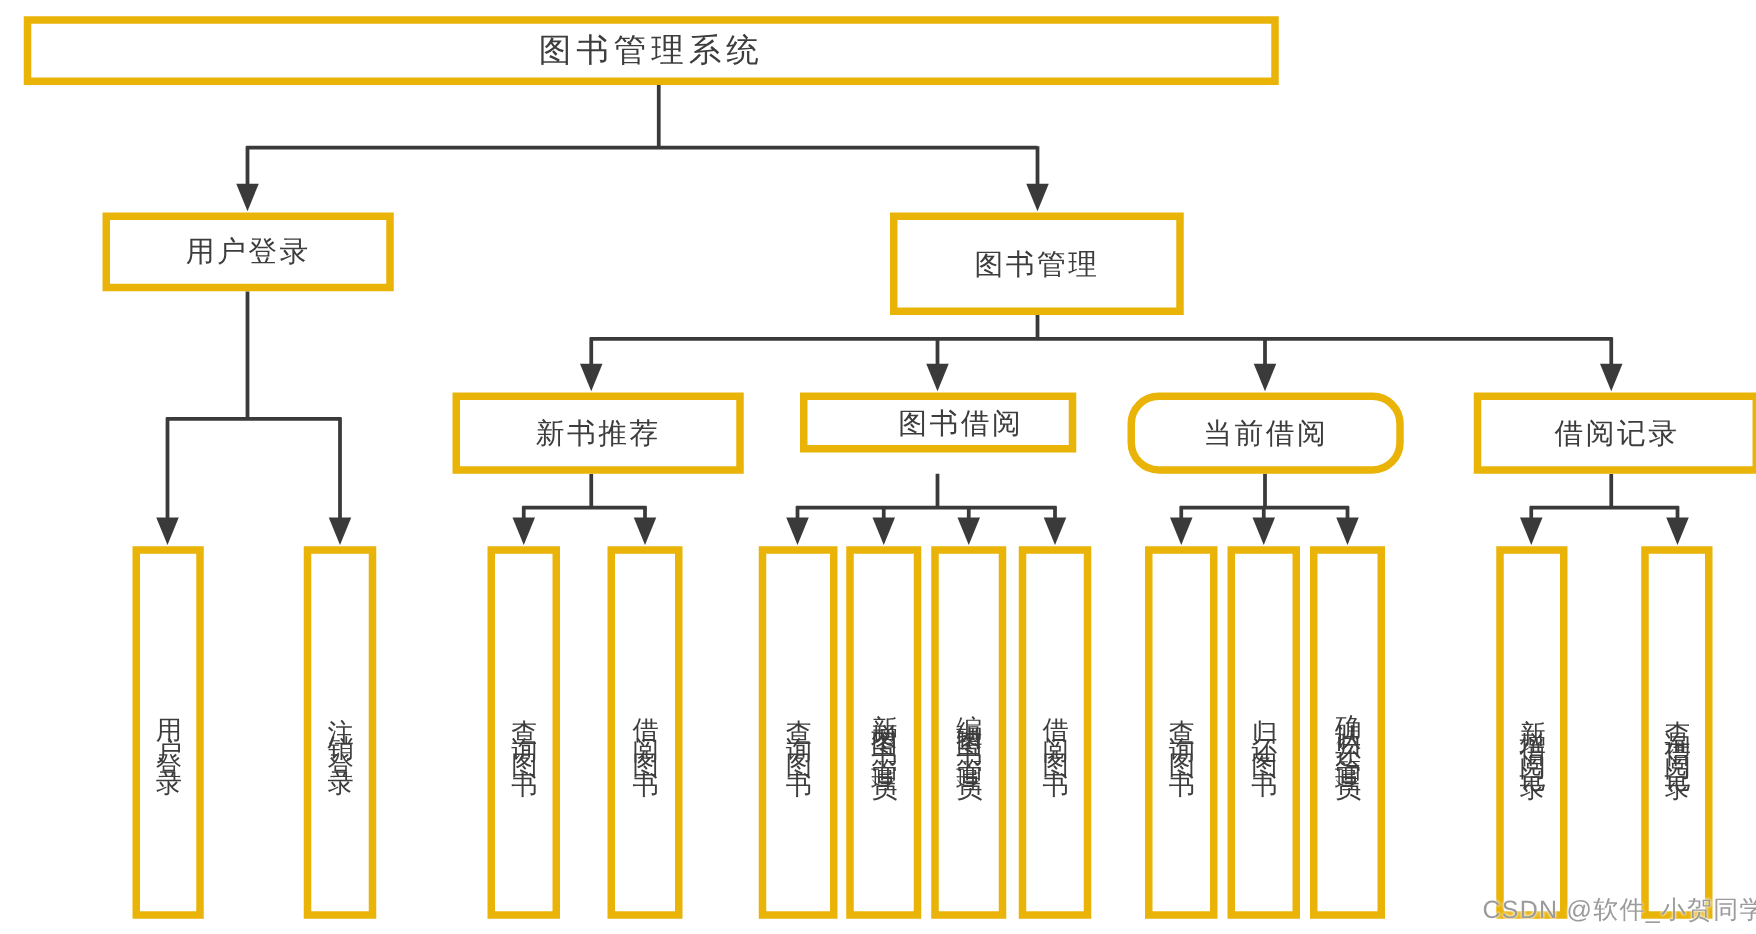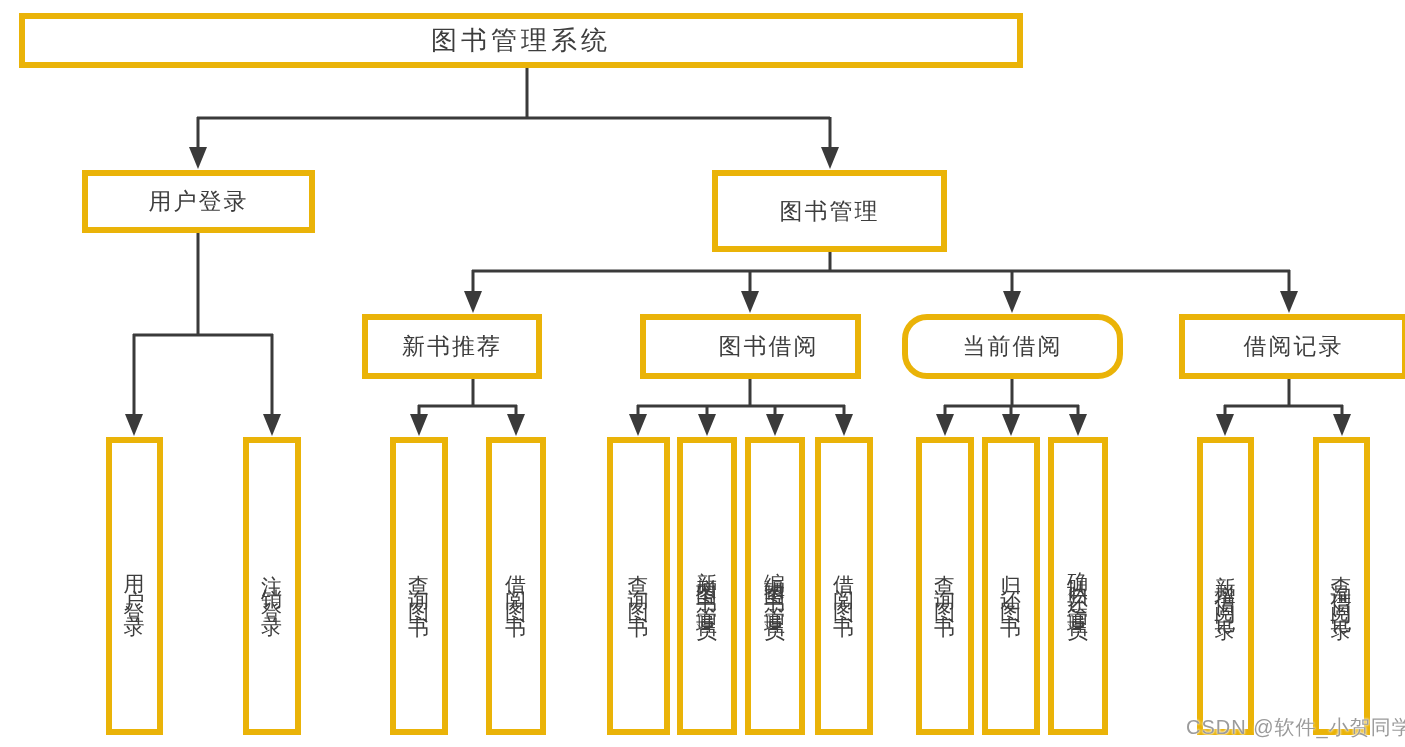--- a/index.html
+++ b/index.html
@@ -98,22 +98,22 @@
       <polygon points="1216,414 1234,414 1225,436"></polygon>
       <polygon points="1333,414 1351,414 1342,436"></polygon>
     </g>
   </svg>
 
   <div class="node h-node root-node" style="left:19px; top:13px; width:1004px; height:55px;">图书管理系统</div>
 
   <div class="node h-node" style="left:82px; top:170px; width:233px; height:63px;">用户登录</div>
   <div class="node h-node" style="left:712px; top:170px; width:235px; height:82px;">图书管理</div>
 
-  <div class="node h-node" style="left:362px; top:314px; width:180px; height:65px;">新书推荐</div>
-  <div class="node h-node" style="left:640px; top:314px; width:221px; height:65px;padding-left:36px;">图书借阅</div>
+  <div class="node h-node" style="left:362px; top:314px; width:233px; height:65px;">新书推荐</div>
+  <div class="node h-node" style="left:640px; top:314px; width:221px; height:48px;padding-left:36px;">图书借阅</div>
   <div class="node h-node" style="left:902px; top:314px; width:221px; height:65px;border-radius:25px;">当前借阅</div>
   <div class="node h-node" style="left:1179px; top:314px; width:229px; height:65px;">借阅记录</div>
 
   <div class="node v-node v-sp-4" style="left:106px; top:437px; width:57px; height:298px;">用户登录</div>
   <div class="node v-node v-sp-4" style="left:243px; top:437px; width:58px; height:298px;">注销登录</div>
 
   <div class="node v-node v-sp-4" style="left:390px; top:437px; width:58px; height:298px;">查询图书</div>
   <div class="node v-node v-sp-4" style="left:486px; top:437px; width:60px; height:298px;">借阅图书</div>
 
   <div class="node v-node v-sp-4" style="left:607px; top:437px; width:63px; height:298px;">查询图书</div>

